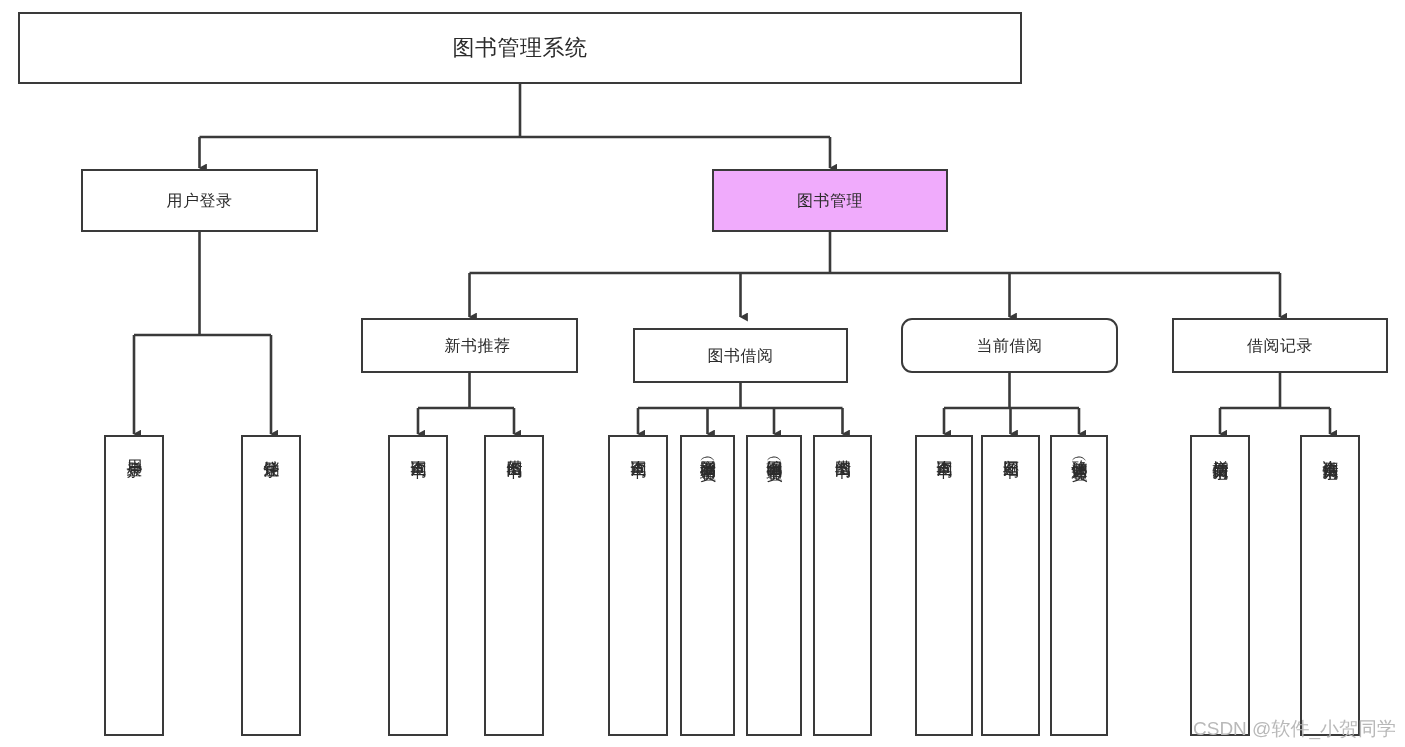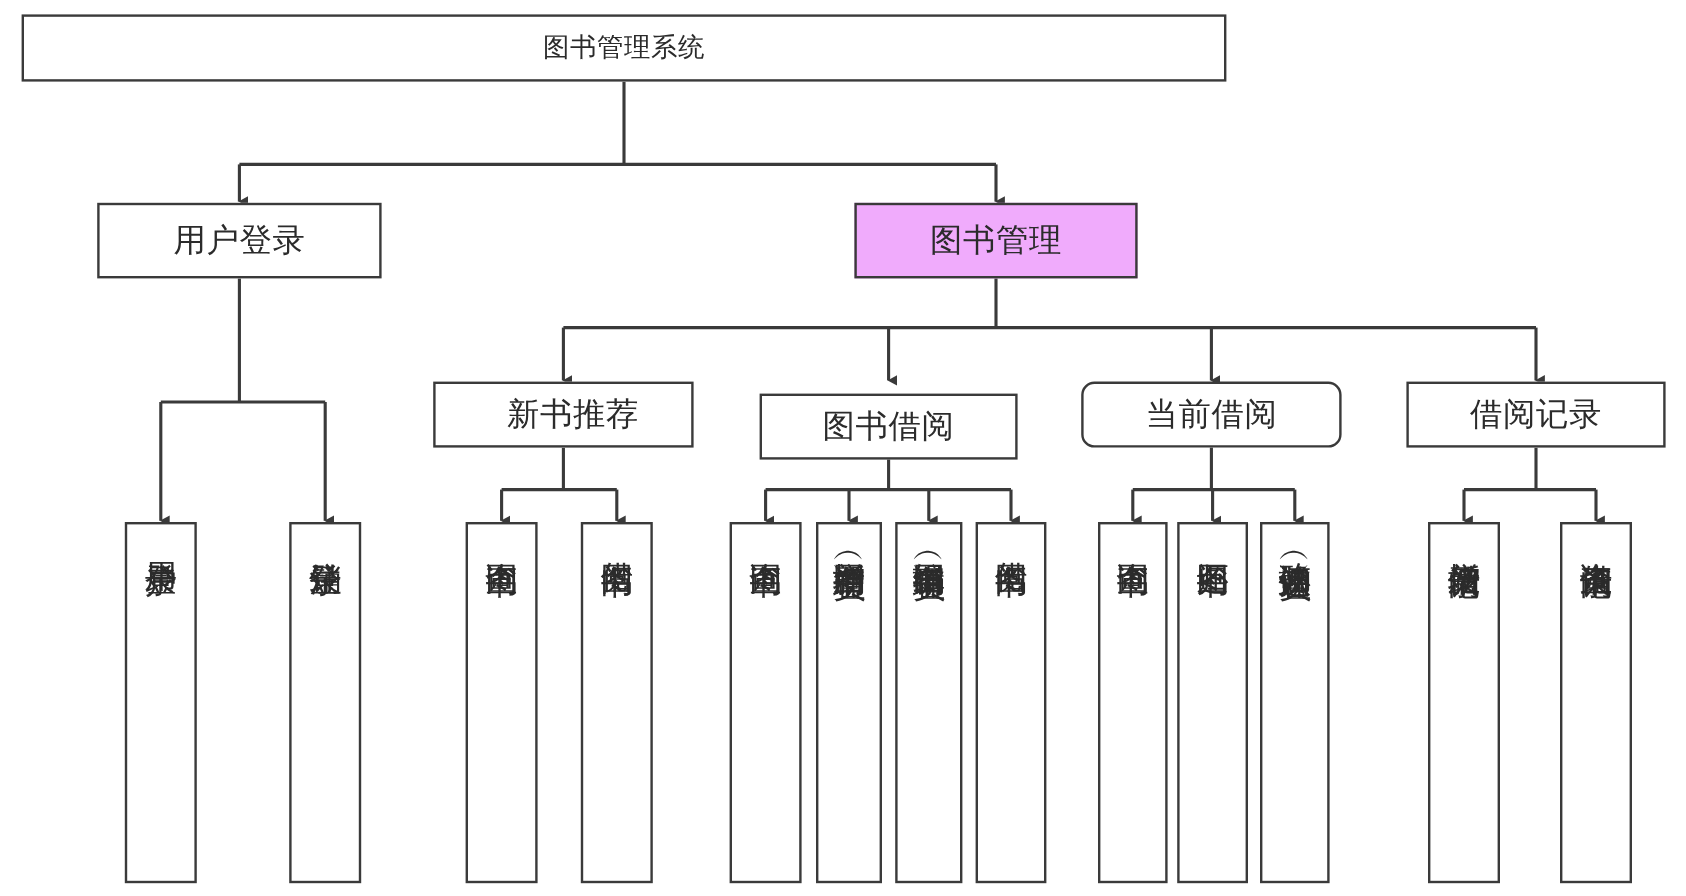--- a/index.html
+++ b/index.html
@@ -32,21 +32,21 @@
     box-sizing: border-box;
     background: #ffffff;
     border: 2px solid #3a3a3a;
     display: flex;
     align-items: center;
     justify-content: center;
     overflow: hidden;
   }
   .node-label {
     color: #2b2b2b;
-    font-size: 27px;
+    font-size: 16px;
     line-height: 1.22;
     letter-spacing: 0.5px;
     white-space: nowrap;
     text-align: center;
   }
   .node.vertical .node-label {
     writing-mode: vertical-rl;
     text-orientation: upright;
     white-space: normal;
     line-height: 1.05;
@@ -110,21 +110,21 @@
         <line x1="1010.5" y1="408" x2="1010.5" y2="434" stroke="#3a3a3a" stroke-width="2.6" marker-end="url(#arrowhead)"></line>
         <line x1="1079" y1="408" x2="1079" y2="434" stroke="#3a3a3a" stroke-width="2.6" marker-end="url(#arrowhead)"></line>
         <line x1="1280" y1="373" x2="1280" y2="408" stroke="#3a3a3a" stroke-width="2.6"></line>
         <line x1="1220" y1="408" x2="1330" y2="408" stroke="#3a3a3a" stroke-width="2.6"></line>
         <line x1="1220" y1="408" x2="1220" y2="434" stroke="#3a3a3a" stroke-width="2.6" marker-end="url(#arrowhead)"></line>
         <line x1="1330" y1="408" x2="1330" y2="434" stroke="#3a3a3a" stroke-width="2.6" marker-end="url(#arrowhead)"></line>
       </g>
   </svg>
 
   <div id="node-layer">
-      <div class="node root" style="left: 18px; top: 12px; width: 1004px; height: 56px; border-color: rgb(58, 58, 58); background: rgb(255, 255, 255);">
+      <div class="node root" style="left: 18px; top: 12px; width: 1004px; height: 72px; border-color: rgb(58, 58, 58); background: rgb(255, 255, 255);">
         <span class="node-label" style="color: rgb(43, 43, 43);">图书管理系统</span>
       </div>
       <div class="node" style="left: 81px; top: 169px; width: 237px; height: 63px; border-color: rgb(58, 58, 58); background: rgb(255, 255, 255);">
         <span class="node-label" style="color: rgb(43, 43, 43);">用户登录</span>
       </div>
       <div class="node" style="left: 712px; top: 169px; width: 236px; height: 63px; border-color: rgb(58, 58, 58); background: #f0abfc;">
         <span class="node-label" style="color: rgb(43, 43, 43);">图书管理</span>
       </div>
       <div class="node" style="left: 361px; top: 318px; width: 217px; height: 55px; border-color: rgb(58, 58, 58); background: rgb(255, 255, 255); padding-left: 16px;">
         <span class="node-label" style="color: rgb(43, 43, 43);">新书推荐</span>
@@ -172,14 +172,15 @@
         <span class="node-label" style="color: rgb(43, 43, 43);">确认归还（管理员）</span>
       </div>
       <div class="node vertical" style="left: 1190px; top: 435px; width: 60px; height: 301px; border-color: rgb(58, 58, 58); background: rgb(255, 255, 255);">
         <span class="node-label" style="color: rgb(43, 43, 43);">新增借阅记录</span>
       </div>
       <div class="node vertical" style="left: 1300px; top: 435px; width: 60px; height: 301px; border-color: rgb(58, 58, 58); background: rgb(255, 255, 255);">
         <span class="node-label" style="color: rgb(43, 43, 43);">查询借阅记录</span>
       </div>
     </div>
 
+  <div class="watermark" style="left: 1193px; top: 716px; color: rgb(185, 185, 185);">CSDN @软件_小贺同学</div>
 
 </div>
 
 </body></html>

